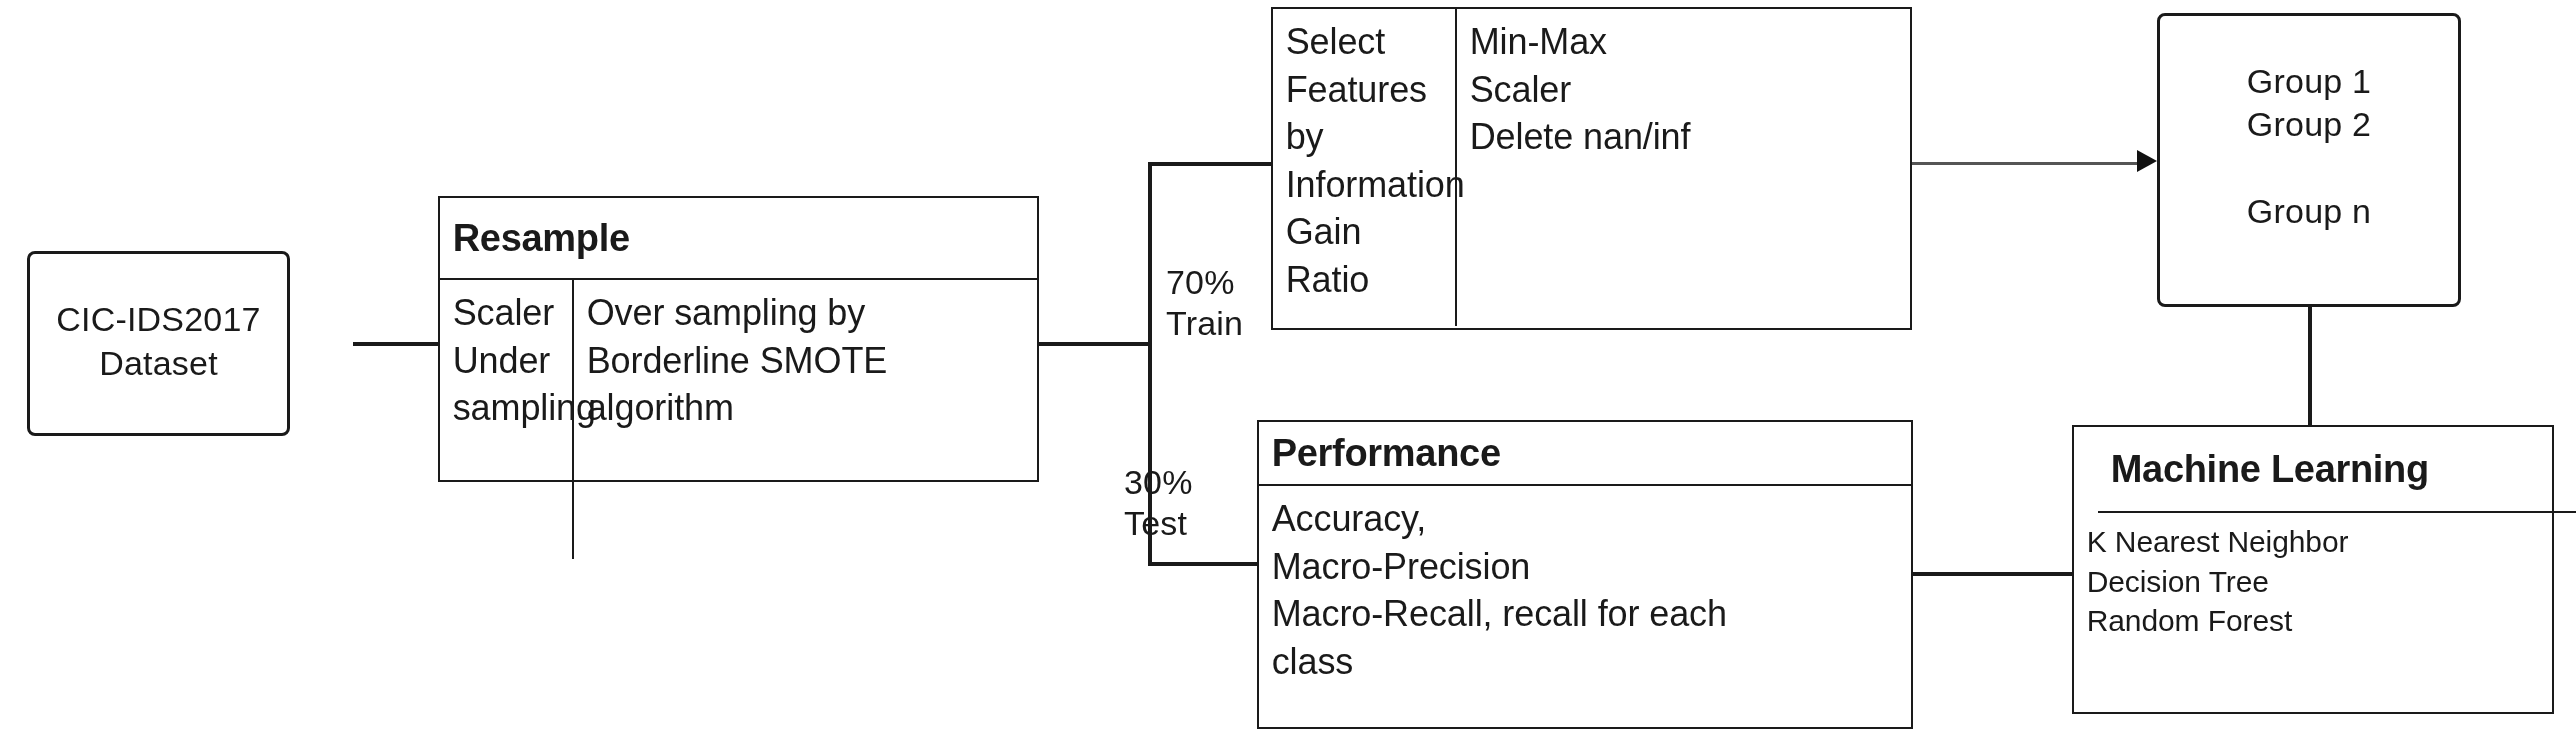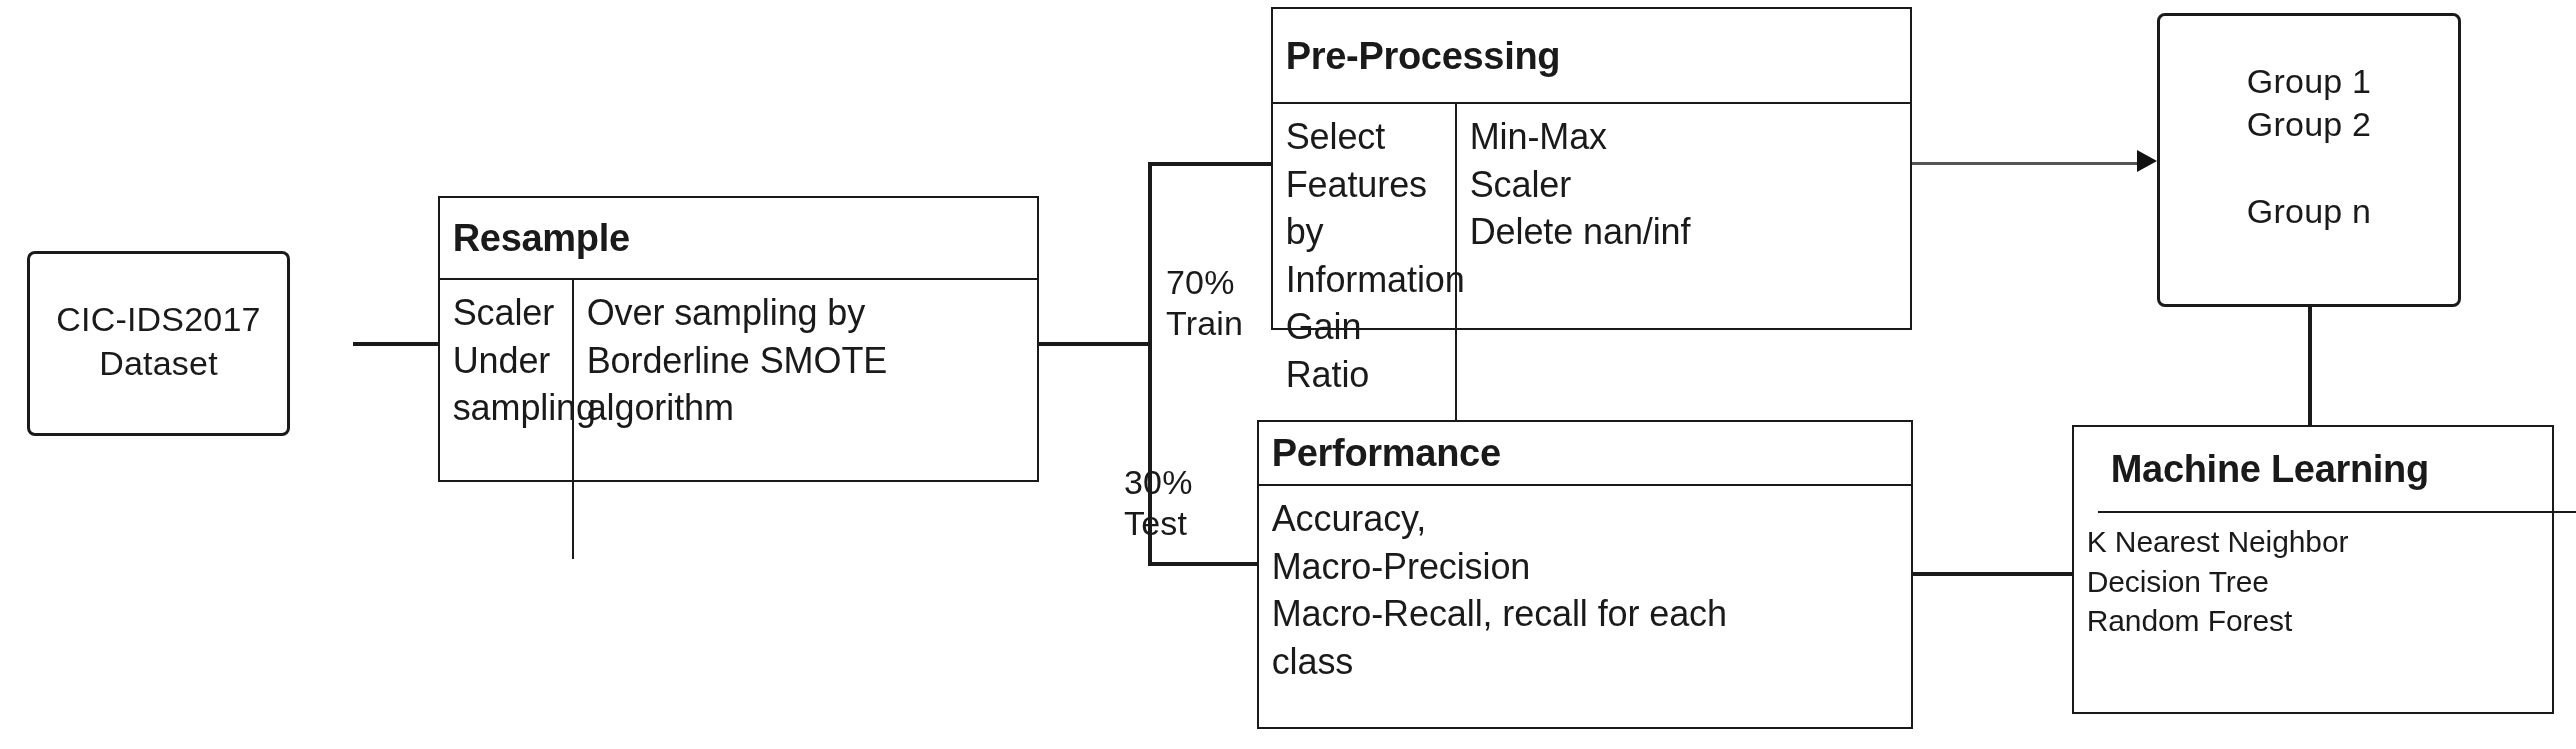--- a/index.html
+++ b/index.html
@@ -145,23 +145,20 @@
       <div class="cell" style="width:132px;">Scaler
 Under
 sampling</div>
       <div class="cell divider wide">Over sampling by
 Borderline SMOTE
 algorithm</div>
     </div>
   </div>
 
   <div class="node rect" style="left:1271px; top:7.3px; width:641px; height:323px;">
-    <div class="node-header" style="height:95px;">
-      <span class="title">Pre-Processing</span>
-    </div>
     <div class="node-body">
       <div class="cell" style="width:182px;">Select
 Features by
 Information
 Gain Ratio</div>
       <div class="cell divider wide">Min-Max
 Scaler
 Delete nan/inf</div>
     </div>
   </div>

